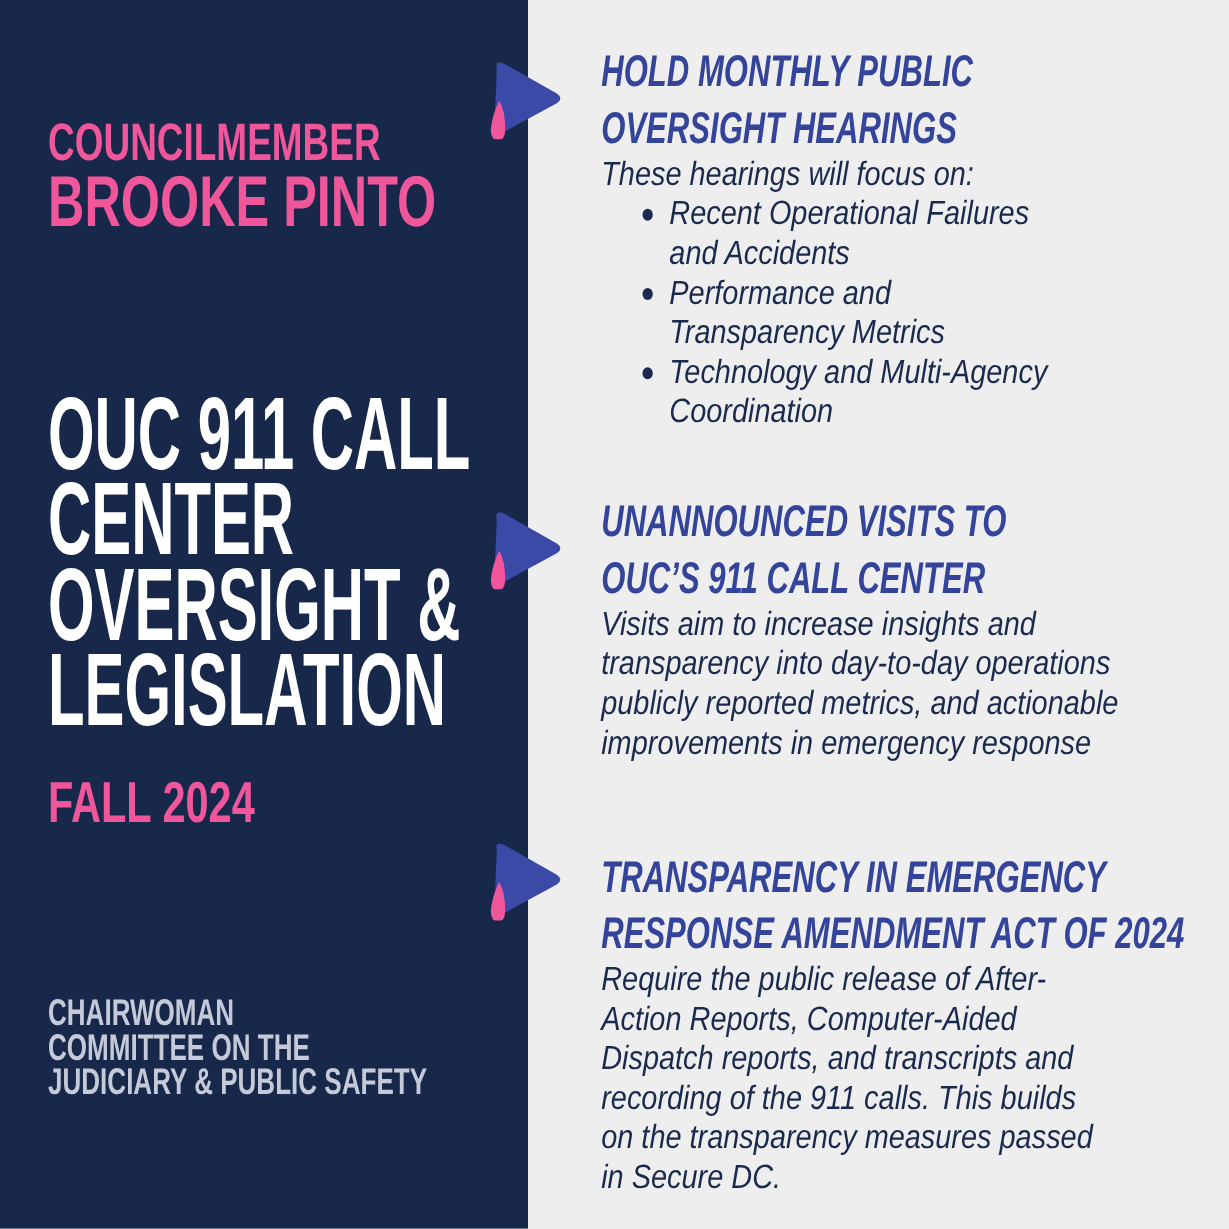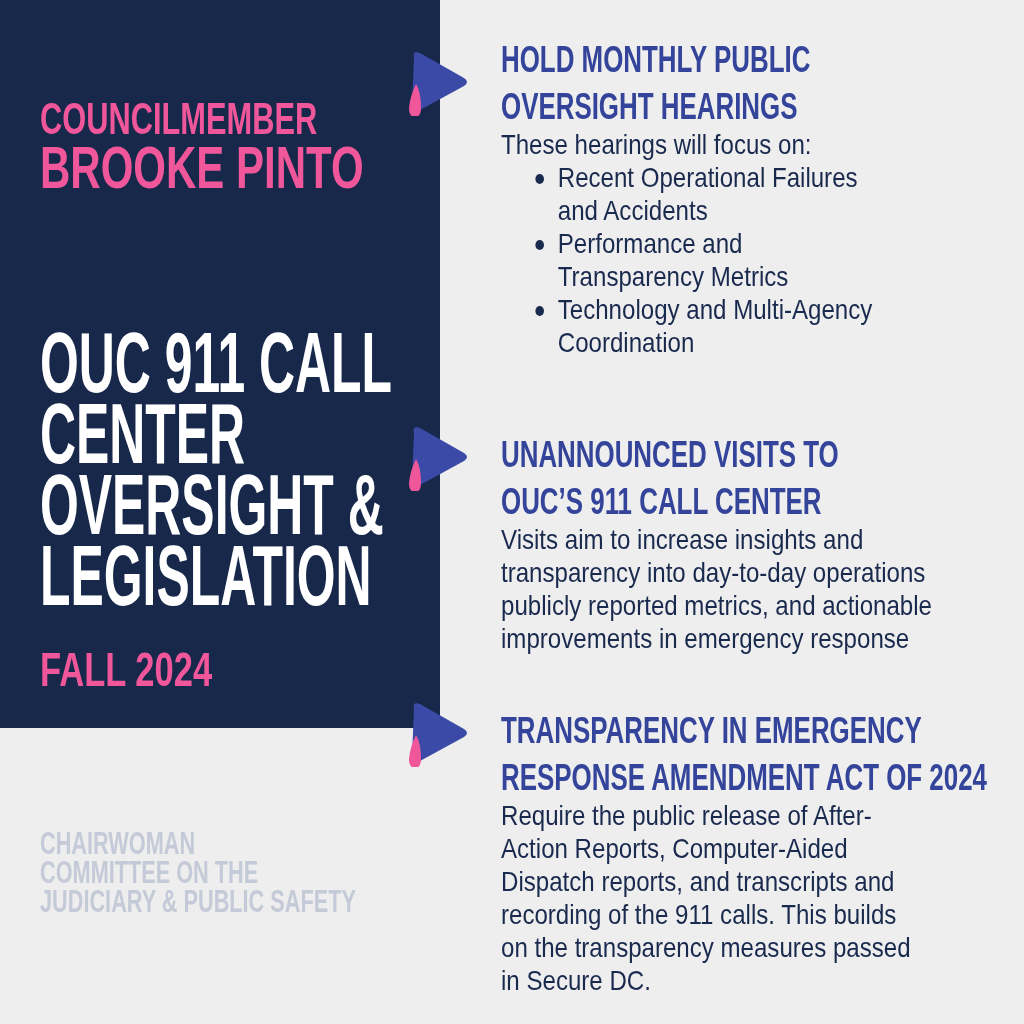--- a/index.html
+++ b/index.html
@@ -2,21 +2,21 @@
 <html><head>
 <meta charset="utf-8">
 <style>
   html, body { margin: 0; padding: 0; }
   body {
     width: 1024px; height: 1024px; overflow: hidden;
     position: relative; background: #eeeeee;
     font-family: "Liberation Sans", sans-serif;
   }
   .left-panel {
-    position: absolute; left: 0; top: 0; width: 440px; height: 728px;
+    position: absolute; left: 0; top: 0; width: 440px; height: 1024px;
     background: #17284b;
   }
   .right-panel {
     position: absolute; left: 440px; top: 0; width: 584px; height: 1024px;
     background: #eeeeee;
   }
   .cond {
     font-weight: bold;
     transform-origin: left top;
     white-space: nowrap;
@@ -44,21 +44,21 @@
   }
   .role {
     top: 829px; font-size: 31px; line-height: 29px;
     color: #c5cad8; transform: scaleX(0.70);
   }
   .role div { height: 29px; }
 
   .icon {
     position: absolute; left: 404px; width: 70px; height: 70px;
   }
-  .section { position: absolute; left: 501px; width: 520px; }
+  .section { position: absolute; left: 501px; width: 520px; font-style: italic; }
   .sec-head {
     font-weight: bold; color: #33449a;
     font-size: 37px; line-height: 47px;
     transform: scaleX(0.70); transform-origin: left top;
     white-space: nowrap;
   }
   .sec-head div { height: 47px; }
   .sec-body {
     color: #1a2a4e; font-size: 28px; line-height: 33px;
     transform: scaleX(0.86); transform-origin: left top;
@@ -130,21 +130,21 @@
     </div>
     <div class="indent">Transparency Metrics</div>
     <div class="bullet-row">
       <span class="bullet-dot"></span>
       <span>Technology and Multi-Agency</span>
     </div>
     <div class="indent">Coordination</div>
   </div>
 </div>
 
-<div class="section" style="top:431px">
+<div class="section" style="top:411px">
   <div class="sec-head">
     <div>UNANNOUNCED VISITS TO</div>
     <div>OUC’S 911 CALL CENTER</div>
   </div>
   <div class="sec-body">
     <div>Visits aim to increase insights and</div>
     <div>transparency into day-to-day operations</div>
     <div>publicly reported metrics, and actionable</div>
     <div>improvements in emergency response</div>
   </div>

